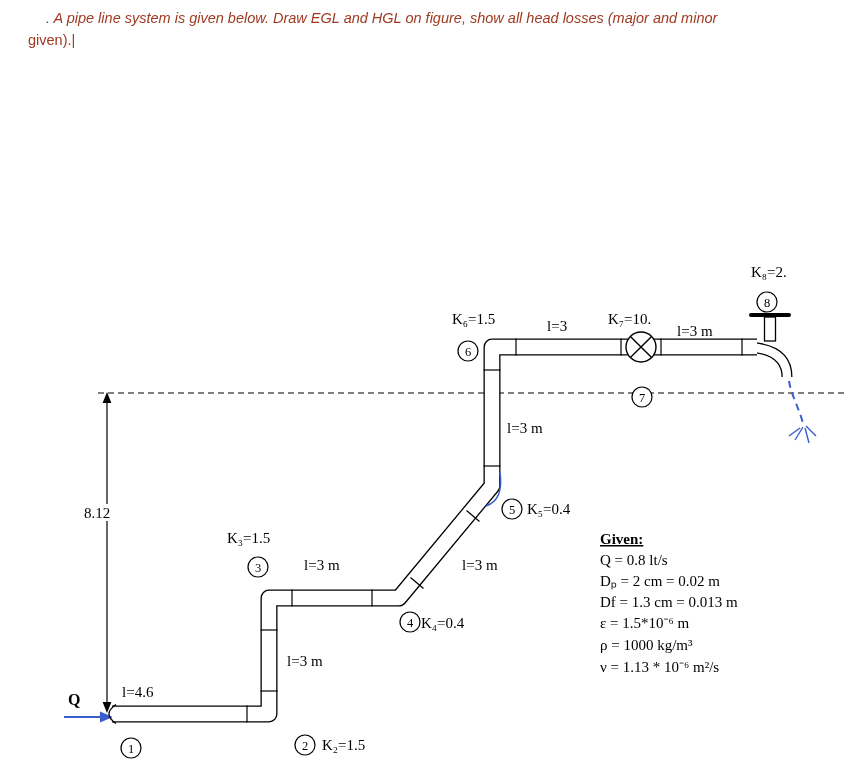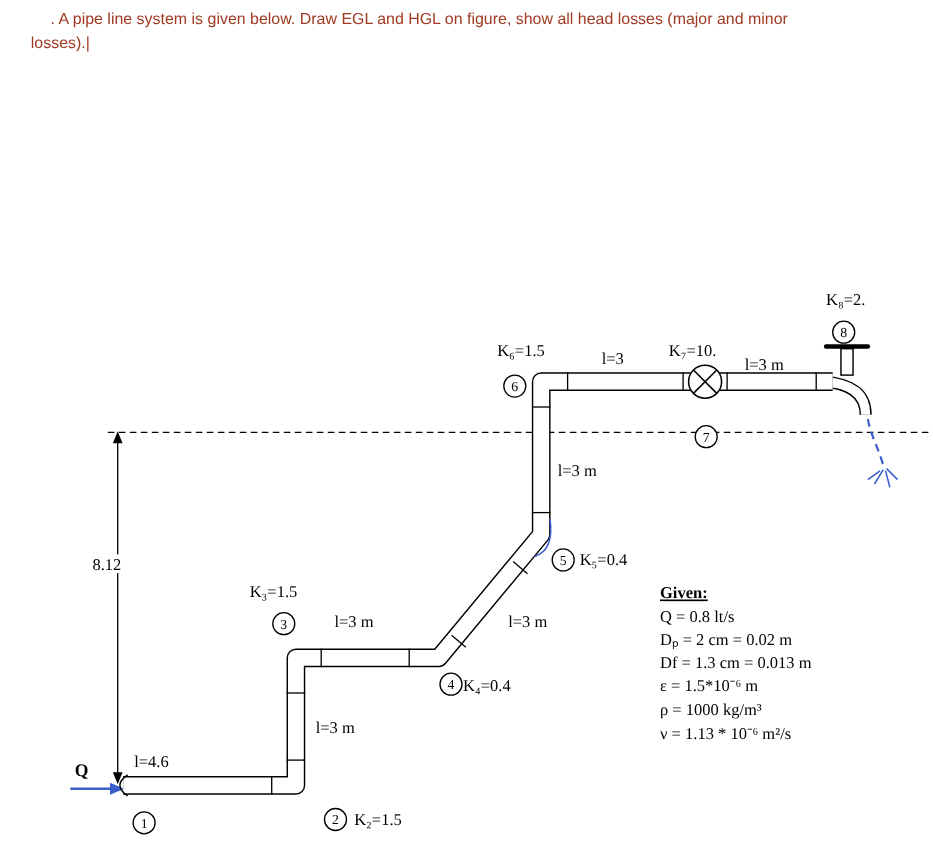--- a/index.html
+++ b/index.html
@@ -8,38 +8,38 @@
     width:848px;height:780px;
     background:#ffffff;
     overflow:hidden;
     font-family:"Liberation Sans",sans-serif;
   }
   .title{
     position:absolute;left:28px;top:7px;width:804px;
     color:#A03A22;
     font-size:14.5px;line-height:1.55;
   }
-  .title .l1{ text-indent:18px; }
+  .title .l1{ text-indent:18px;font-style:italic; }
   svg text{
     font-family:"Liberation Serif",serif;
     fill:#000;
   }
   svg .klabel,svg .lenlabel{ font-size:15px; }
   svg .nodenum{ font-size:12.5px; text-anchor:middle; }
   svg .given-line{ font-size:15px; }
   svg .given-header{ font-size:15px; font-weight:bold; text-decoration:underline; }
 </style>
 </head>
 <body>
 
 <div class="page">
 
   <div class="title">
     <div class="l1">. A pipe line system is given below. Draw EGL and HGL on figure, show all head losses (major and minor</div>
-    <div class="l2">losses).|</div>
+    <div class="l2">given).|</div>
   </div>
 
   <svg width="848" height="780" viewBox="0 0 848 780">
 
     <line x1="98" y1="393" x2="846" y2="393" stroke="#000" stroke-width="1.2" stroke-dasharray="6 4"></line>
 
     <g>
       <line x1="107" y1="402" x2="107" y2="703" stroke="#000" stroke-width="1.2"></line>
       <polygon points="107,392 102.6,403 111.4,403" fill="#000"></polygon>
       <polygon points="107,713 102.6,702 111.4,702" fill="#000"></polygon>

